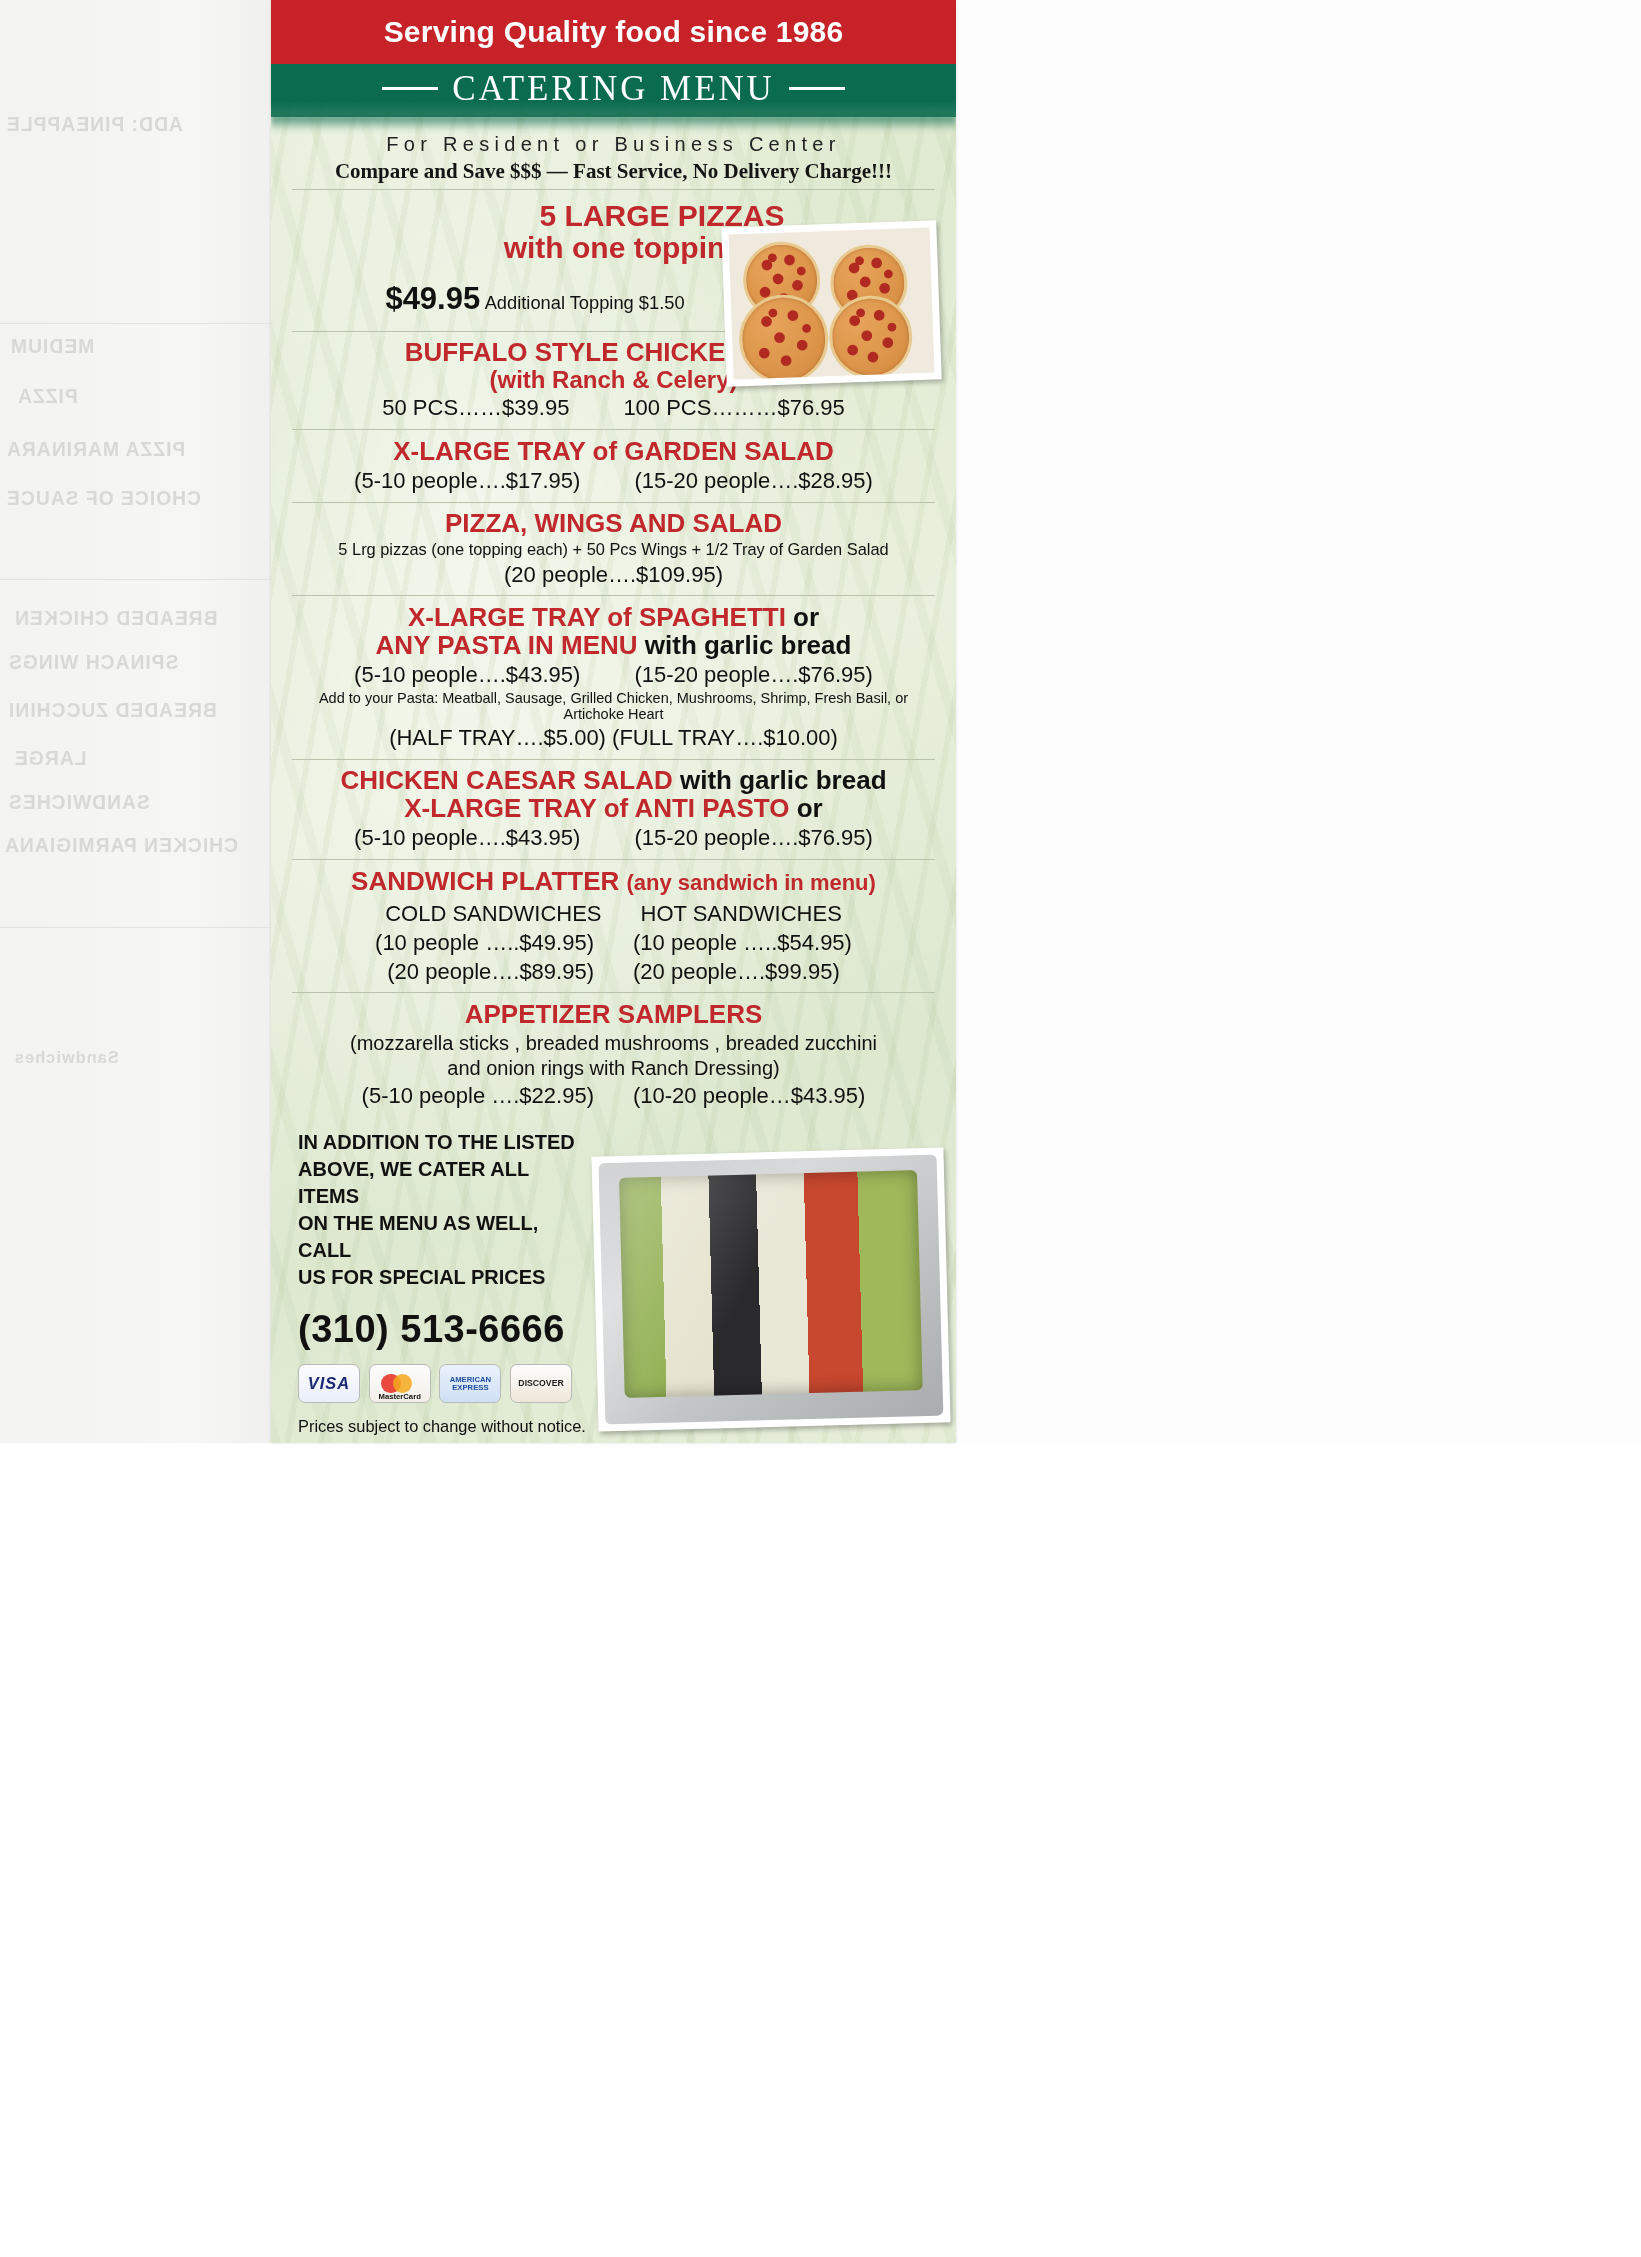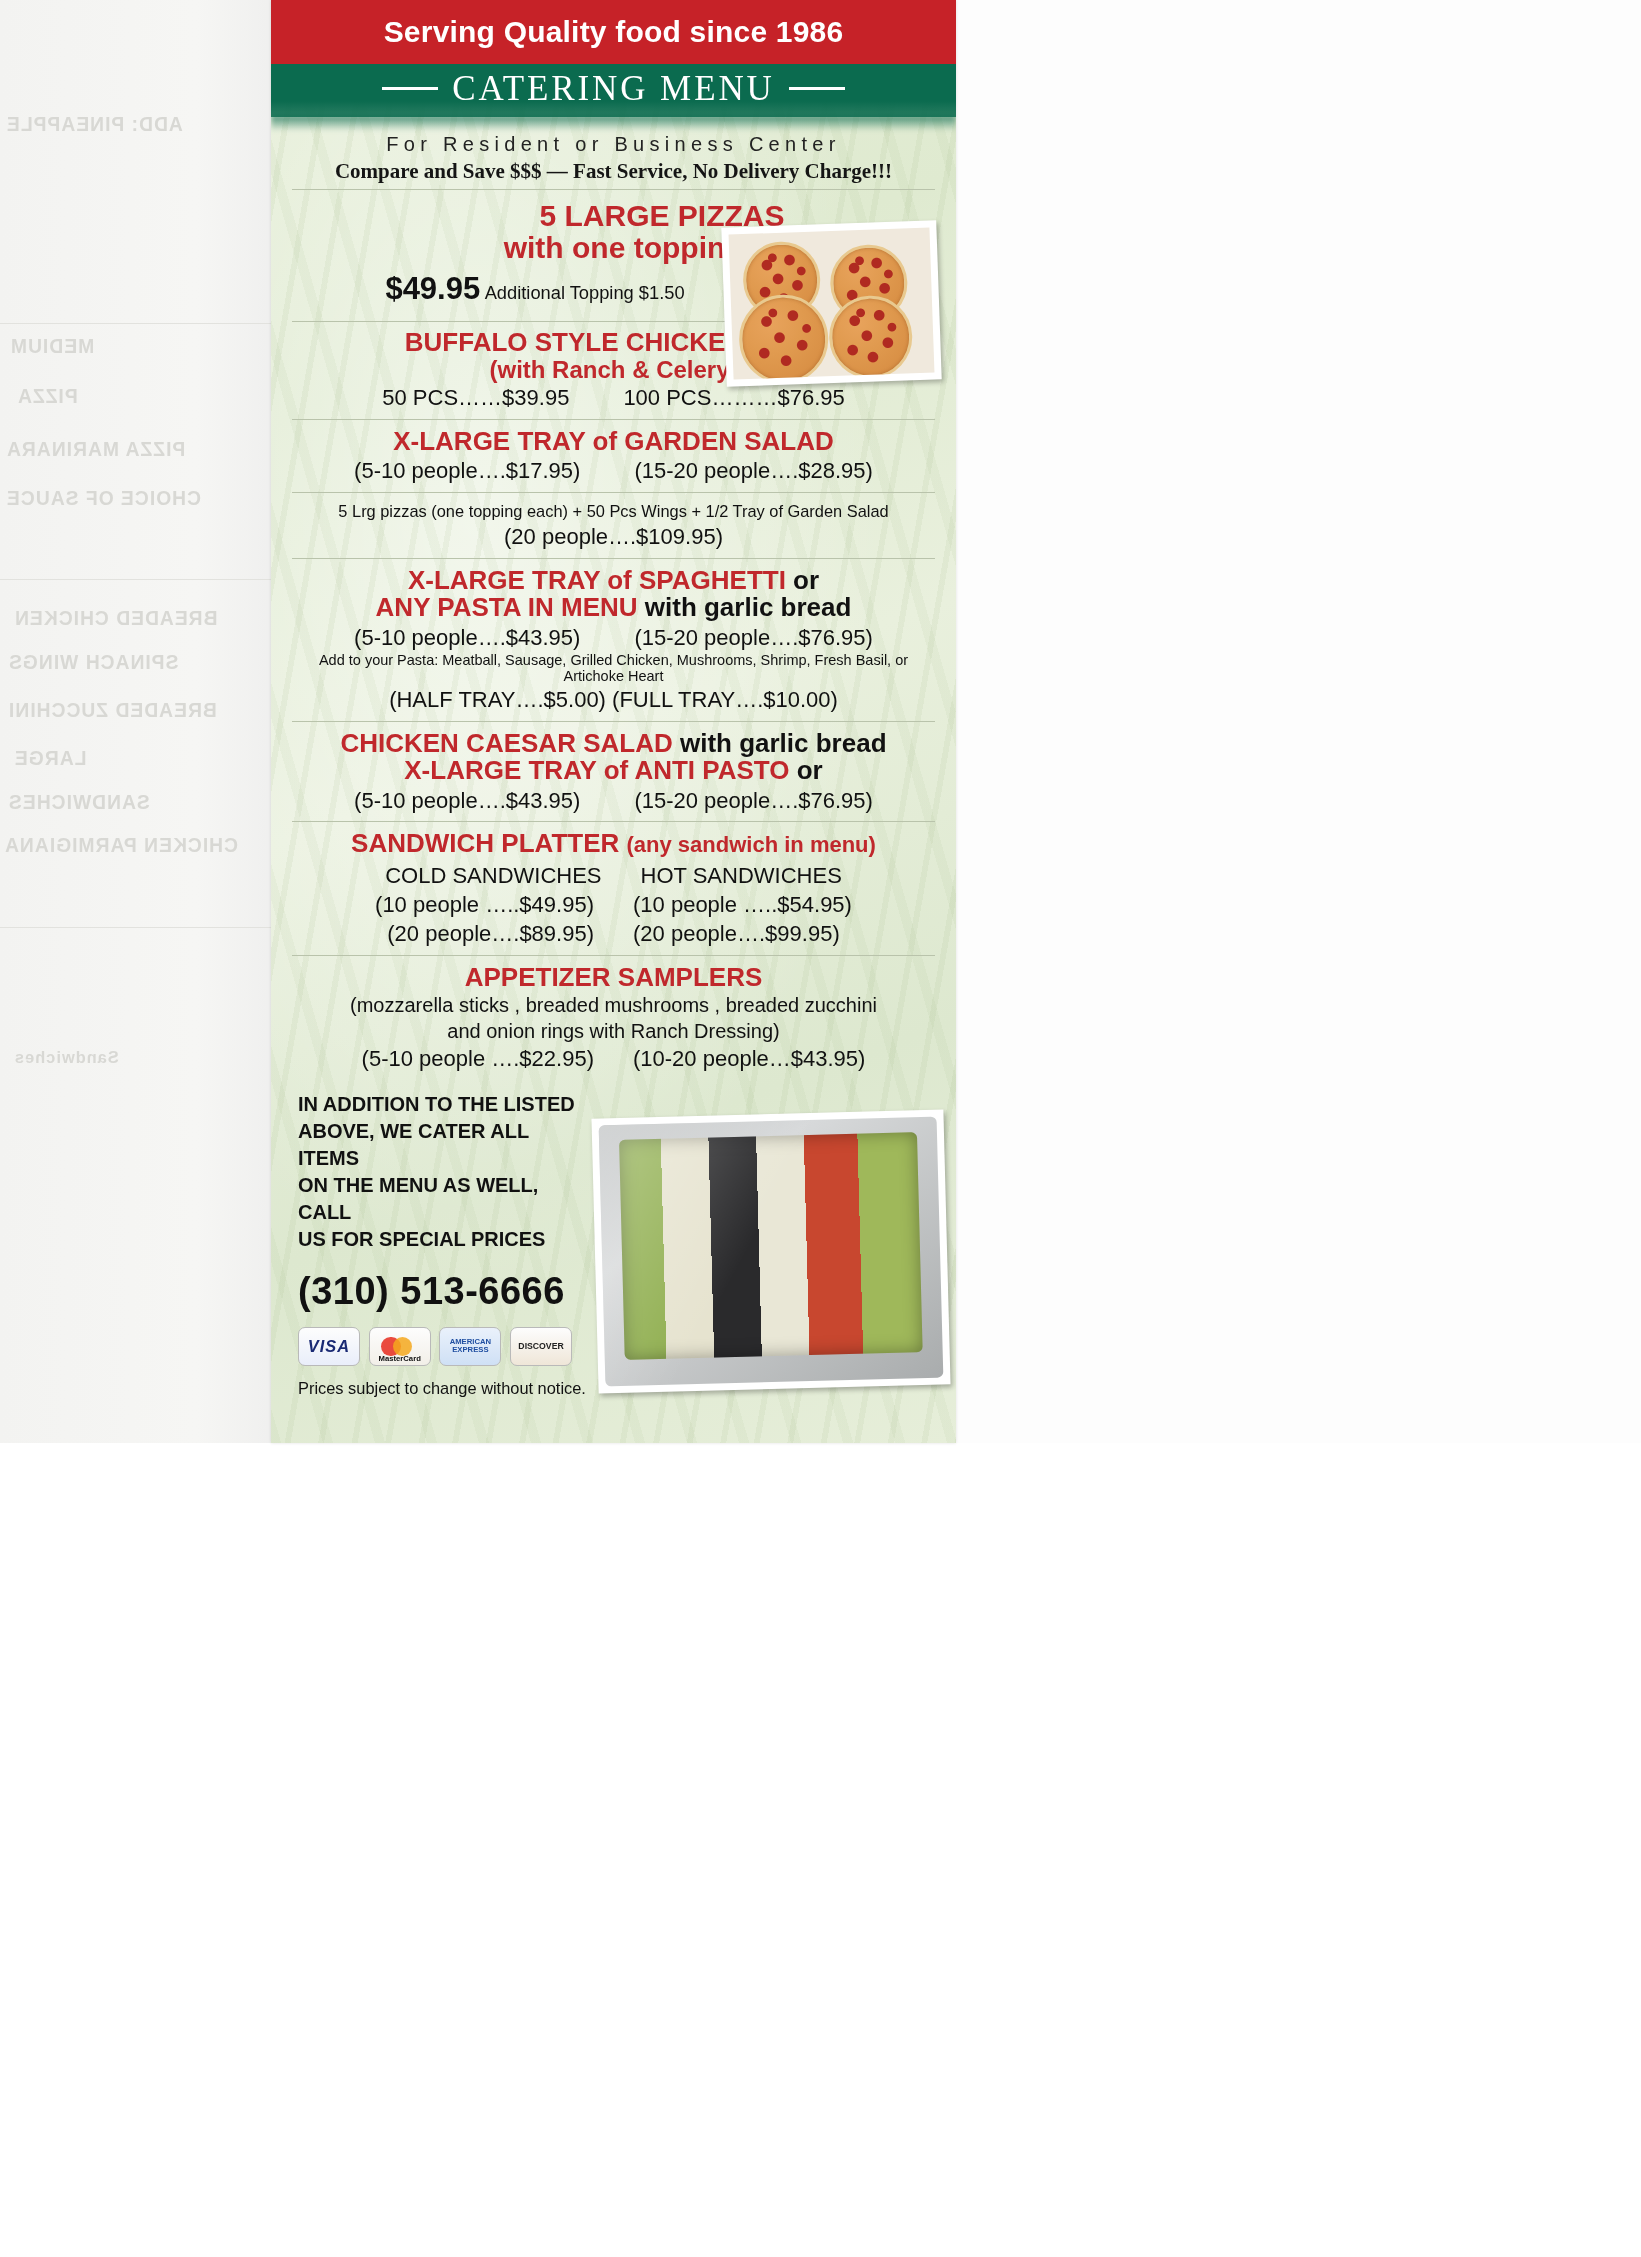--- a/index.html
+++ b/index.html
@@ -189,21 +189,21 @@
   .deal-title {
     color: #c0282c;
     font-weight: bold;
     font-size: 30px;
     text-align: center;
     padding-left: 97px;
     line-height: 1.05;
   }
   .deal-price {
     padding-left: 97px;
-    margin-top: 8px;
+    margin-top: 18px;
   }
   .deal-price .big {
     color: #111111;
     font-weight: bold;
     font-size: 31px;
   }
   .deal-price .add {
     color: #111111;
     font-size: 18.3px;
   }
@@ -421,20 +421,21 @@
         <div class="hdr s2">X-LARGE TRAY of GARDEN SALAD</div>
         <div class="row">
           <span>(5-10 people….$17.95)</span>
           <span>(15-20 people….$28.95)</span>
         </div>
       </div>
 
       <div class="sep"></div>
 
       <div class="section">
+        <div class="hdr s2">PIZZA, WINGS AND SALAD</div>
         <div class="small-note">5 Lrg pizzas (one topping each) + 50 Pcs Wings + 1/2 Tray of Garden Salad</div>
         <div class="centerline">(20 people….$109.95)</div>
       </div>
 
       <div class="sep"></div>
 
       <div class="section">
         <div class="hdr s2">
           <span>X-LARGE TRAY of SPAGHETTI</span>
           <span class="black">or</span>

